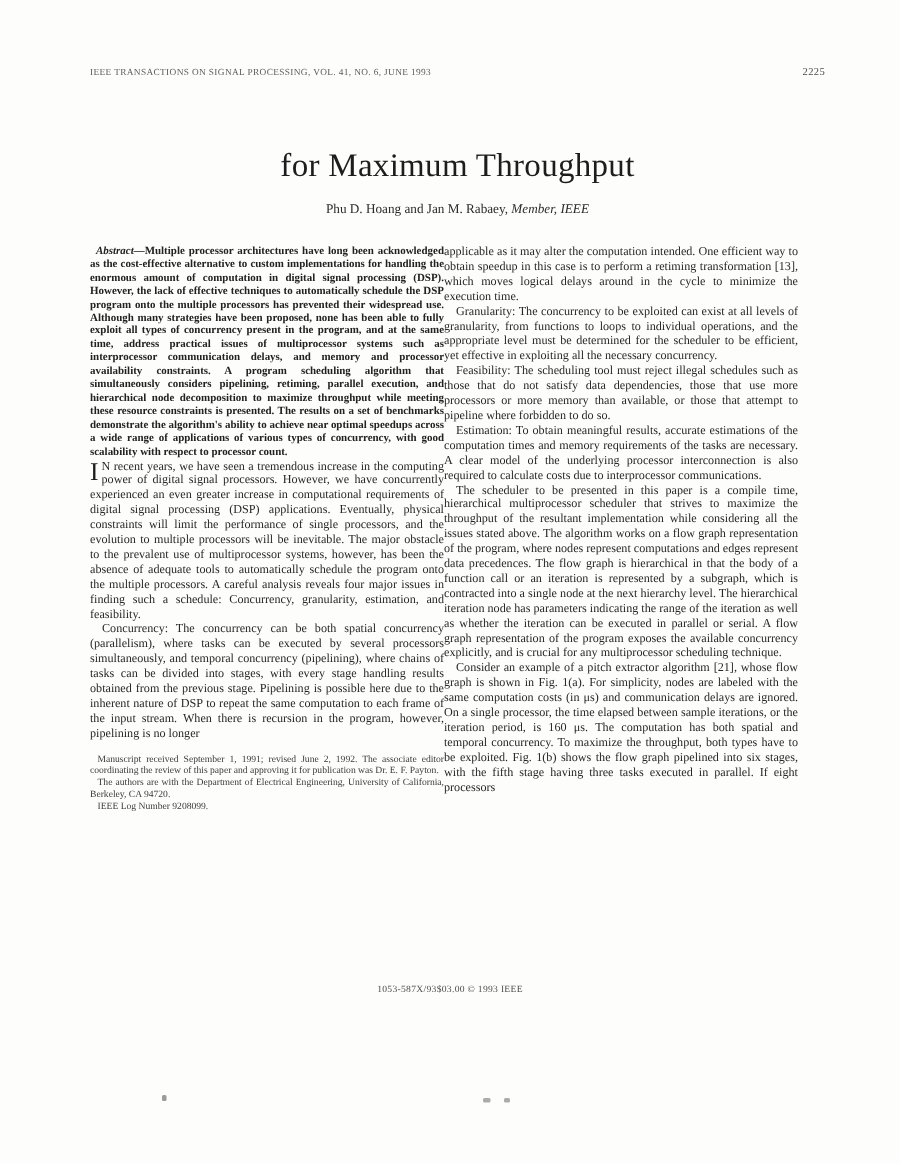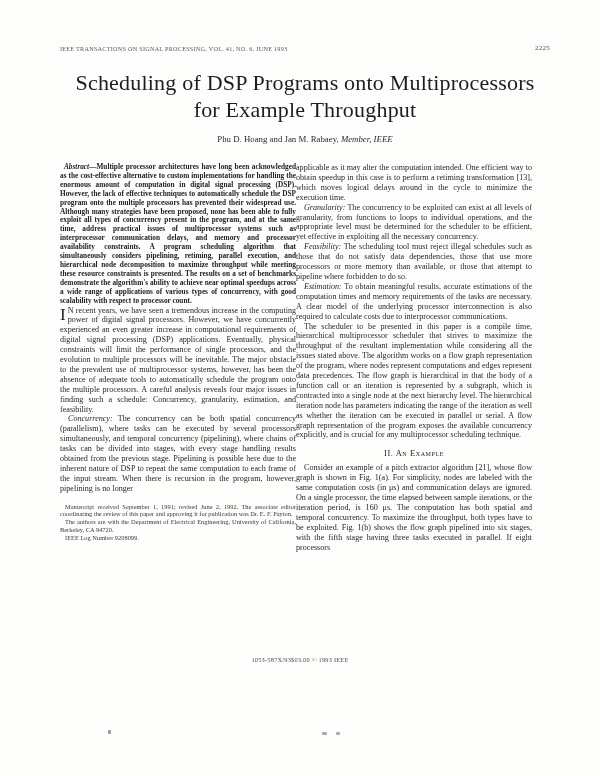--- a/index.html
+++ b/index.html
@@ -64,21 +64,21 @@
     color:#242424;
   }
   .para{
     margin:0;
     font-size:8.1px;line-height:9.9px;
     text-align:justify;
     text-indent:8px;
     color:#272727;
   }
   .para.noindent{text-indent:0;}
-  .para .lead{font-style:italic;}
+  .para .lead{}
   .dropcap{
     float:left;
     font-size:17px;line-height:16px;
     padding:1px 2px 0 0;
     color:#1e1e1e;
   }
   
   .footnote{
     margin-top:9px;
     font-size:6.4px;line-height:7.7px;
@@ -103,22 +103,22 @@
 
 <div class="page">
   <div class="content scan">
 
     <div class="running-header">
       <span>IEEE TRANSACTIONS ON SIGNAL PROCESSING, VOL. 41, NO. 6, JUNE 1993</span>
       <span class="folio">2225</span>
     </div>
 
     <h1 class="title">
-      <span>Scheduling of DSP Programs onto Multiprocessors</span><br>
-      <span>for Example Throughput</span>
+      <br>
+      <span>for Maximum Throughput</span>
     </h1>
 
     <div class="byline">
       <span>Phu D. Hoang and Jan M. Rabaey, </span><i>Member, IEEE</i>
     </div>
 
     <div class="columns">
 
       <div class="col">
         <p class="abstract">
@@ -151,21 +151,20 @@
         <p class="para">
           <span class="lead">Feasibility:</span><span> The scheduling tool must reject illegal schedules such as those that do not satisfy data dependencies, those that use more processors or more memory than available, or those that attempt to pipeline where forbidden to do so.</span>
         </p>
 
         <p class="para">
           <span class="lead">Estimation:</span><span> To obtain meaningful results, accurate estimations of the computation times and memory requirements of the tasks are necessary. A clear model of the underlying processor interconnection is also required to calculate costs due to interprocessor communications.</span>
         </p>
 
         <p class="para">The scheduler to be presented in this paper is a compile time, hierarchical multiprocessor scheduler that strives to maximize the throughput of the resultant implementation while considering all the issues stated above. The algorithm works on a flow graph representation of the program, where nodes represent computations and edges represent data precedences. The flow graph is hierarchical in that the body of a function call or an iteration is represented by a subgraph, which is contracted into a single node at the next hierarchy level. The hierarchical iteration node has parameters indicating the range of the iteration as well as whether the iteration can be executed in parallel or serial. A flow graph representation of the program exposes the available concurrency explicitly, and is crucial for any multiprocessor scheduling technique.</p>
 
-        <h2 class="sec">II. An Example</h2>
 
         <p class="para">Consider an example of a pitch extractor algorithm [21], whose flow graph is shown in Fig. 1(a). For simplicity, nodes are labeled with the same computation costs (in μs) and communication delays are ignored. On a single processor, the time elapsed between sample iterations, or the iteration period, is 160 μs. The computation has both spatial and temporal concurrency. To maximize the throughput, both types have to be exploited. Fig. 1(b) shows the flow graph pipelined into six stages, with the fifth stage having three tasks executed in parallel. If eight processors</p>
       </div>
 
     </div>
   </div>
 
   <div class="page-footer scan">1053-587X/93$03.00 © 1993 IEEE</div>
 
   <div class="speck" id="speck-1"></div>

